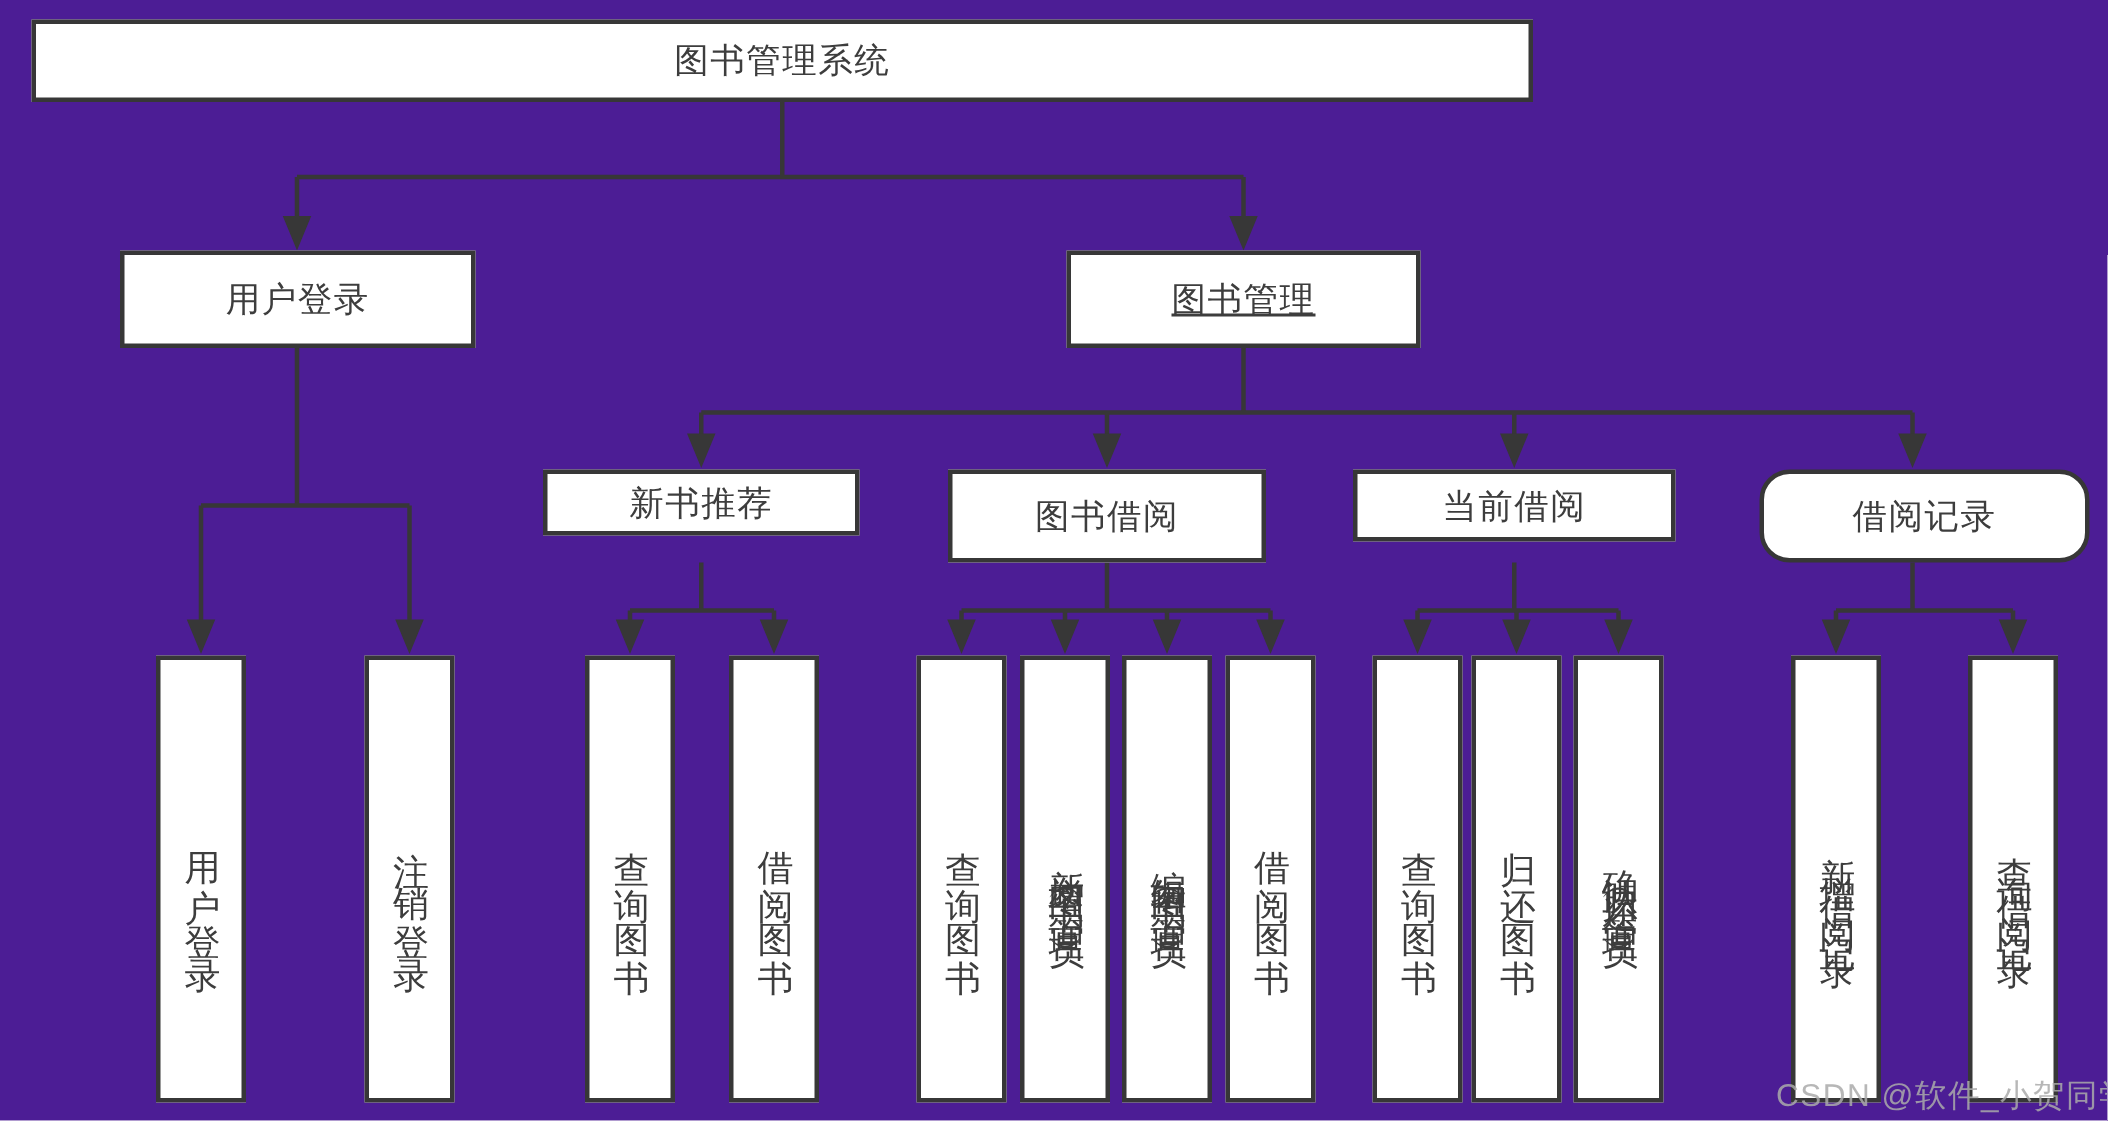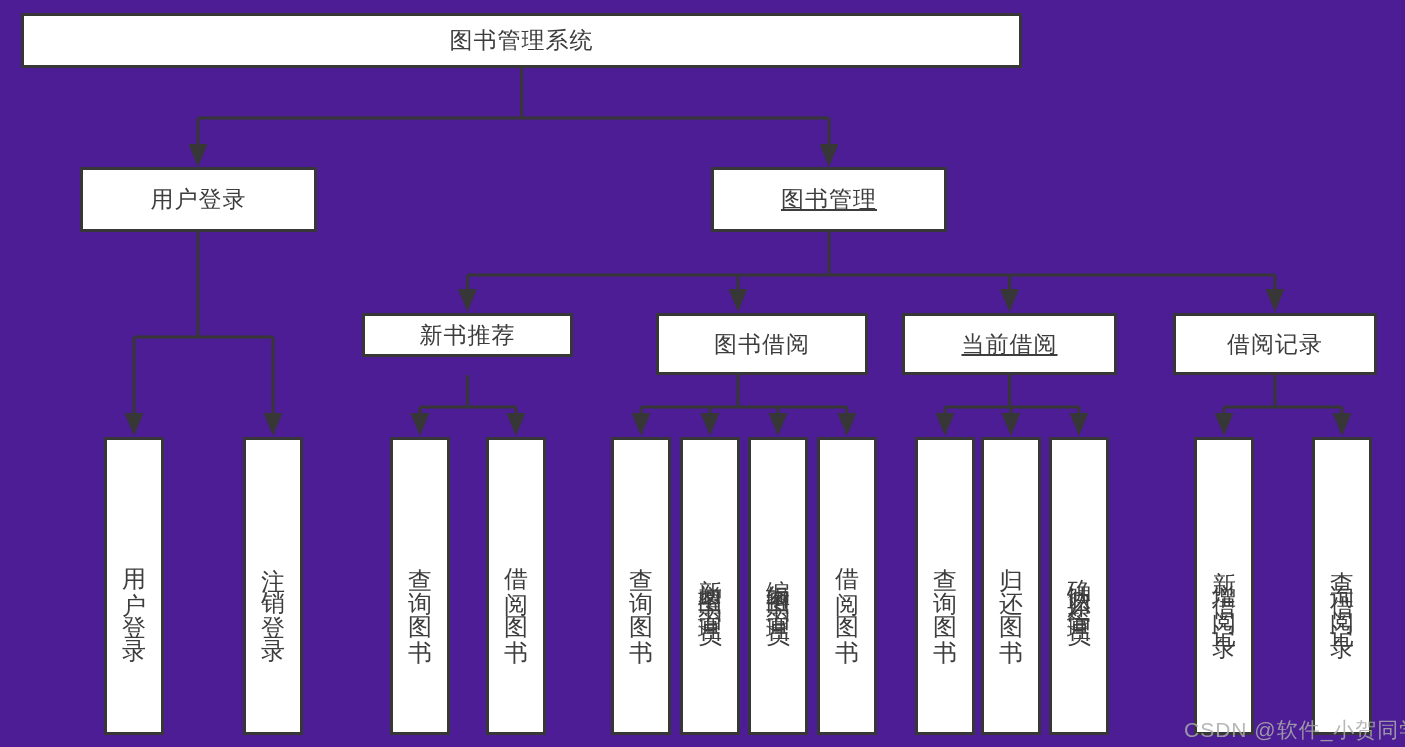--- a/index.html
+++ b/index.html
@@ -71,27 +71,27 @@
   <div class="node hnode" style="left:80px;top:167px;width:237px;height:65px;">
     <span>用户登录</span>
   </div>
   <div class="node hnode" style="left:711px;top:167px;width:236px;height:65px;text-decoration:underline;">
     <span>图书管理</span>
   </div>
 
   <div class="node hnode" style="left:362px;top:313px;width:211px;height:44px;">
     <span>新书推荐</span>
   </div>
-  <div class="node hnode" style="left:656px;top:313px;width:212px;height:62px;">
+  <div class="node hnode" style="left:632px;top:313px;width:212px;height:62px;">
     <span>图书借阅</span>
   </div>
-  <div class="node hnode" style="left:902px;top:313px;width:215px;height:62px;text-decoration:underline;">
+  <div class="node hnode" style="left:902px;top:313px;width:215px;height:48px;">
     <span>当前借阅</span>
   </div>
-  <div class="node hnode" style="left:1173px;top:313px;width:204px;height:62px;">
+  <div class="node hnode" style="left:1173px;top:313px;width:220px;height:62px;border-radius:20px;">
     <span>借阅记录</span>
   </div>
 
   <div class="node leaf sp4" style="left:104px;">
     <span class="vtext">用户登录</span>
   </div>
   <div class="node leaf sp4" style="left:243px;">
     <span class="vtext">注销登录</span>
   </div>
 

